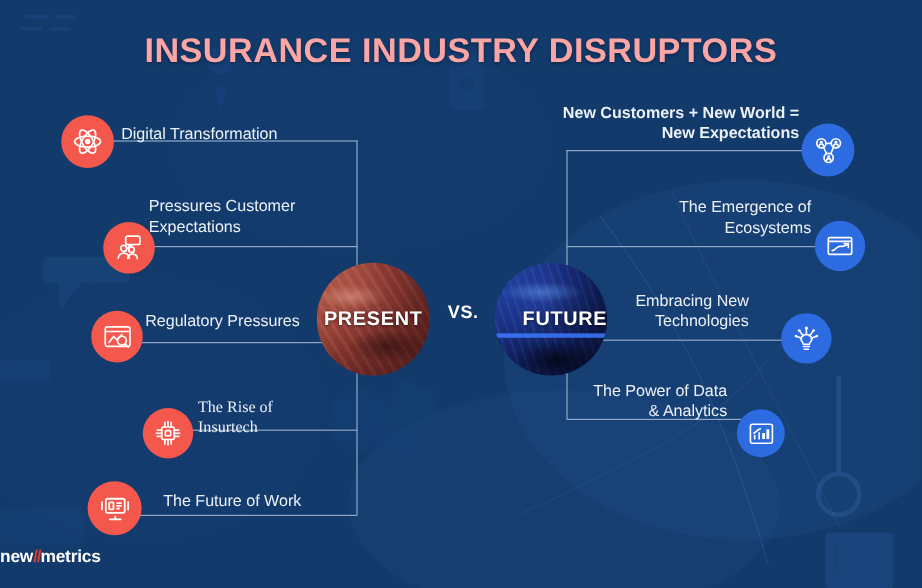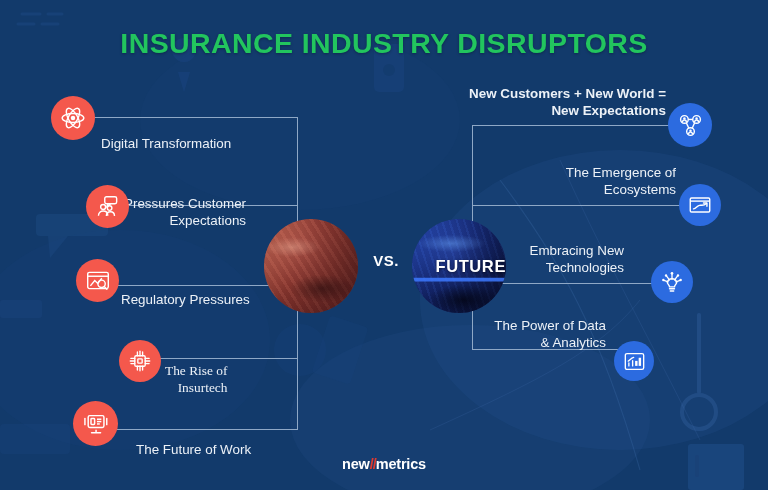--- a/index.html
+++ b/index.html
@@ -20,38 +20,38 @@
       linear-gradient(160deg,#143E72 0%, #103montage 0%, #123C6E 38%, #0F3361 100%);
     background-color:#123A6B;
   }
   #bg-deco { position:absolute; inset:0; opacity:1; }
 
   
   #title {
     position:absolute; top:27px; left:0; width:768px;
     text-align:center;
     font-size:28.5px; font-weight:bold; letter-spacing:0.4px;
-    color:#22c55e;
+    color:#fca5a5;
     text-shadow:0 1px 3px rgba(0,0,0,0.30);
   }
 
   
   .bracket { position:absolute; }
   .vline { position:absolute; width:1px; background:#8FA8C6; }
   .hline { position:absolute; height:1px; background:#8FA8C6; }
 
   
   .label {
     position:absolute;
     color:#ECF1F7;
     font-size:13.4px;
     line-height:17px;
     white-space:pre-line;
   }
-  .label.left  { text-align:right;margin-top:32px; }
+  .label.left  { text-align:left; }
   .label.right { text-align:right; }
 
   
   .bubble {
     position:absolute;
     border-radius:50%;
     display:flex; align-items:center; justify-content:center;
   }
   .bubble.red  { background:#F4584C; }
   .bubble.blue { background:#2C6BE0; }
@@ -108,21 +108,20 @@
 
   #vs {
     position:absolute; left:362px; top:252px; width:48px;
     text-align:center;
     color:#ffffff; font-weight:bold; font-size:15px; letter-spacing:0.5px;
   }
 
   
   #logo {
     position:absolute; left:0; top:456px; width:768px;
-    text-align:center;
     font-size:14.5px; font-weight:bold; letter-spacing:-0.2px;
   }
   #logo .lw { color:#ffffff; }
   #logo .ls { color:#E03A2F; letter-spacing:-1px; }
 </style>
 </head>
 <body>
 
 <div id="bg"></div>
 
@@ -331,20 +330,21 @@
     <path d="M10.2 16.2 L10.2 11.2" stroke-linecap="round"></path>
     <rect x="12.6" y="11.4" width="2.3" height="4.8" fill="#fff" stroke="none"></rect>
     <rect x="16.0" y="8.4" width="2.3" height="7.8" fill="#fff" stroke="none"></rect>
     <path d="M6.0 11.6 C7.6 10.6 8.8 8.6 11.2 8.0" stroke-linecap="round"></path>
   </svg>
 </div>
 
 <div class="hub" id="hub-present">
   <div class="tex"></div>
   <div class="tex2"></div>
+  <span class="hubtext">PRESENT</span>
 </div>
 
 <div id="vs">VS.</div>
 
 <div class="hub" id="hub-future">
   <div class="tex"></div>
   <div class="tex2"></div>
   <span class="hubtext">FUTURE</span>
 </div>
 

